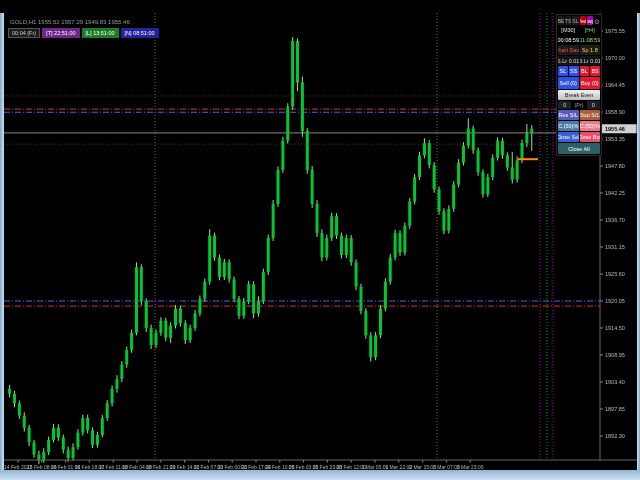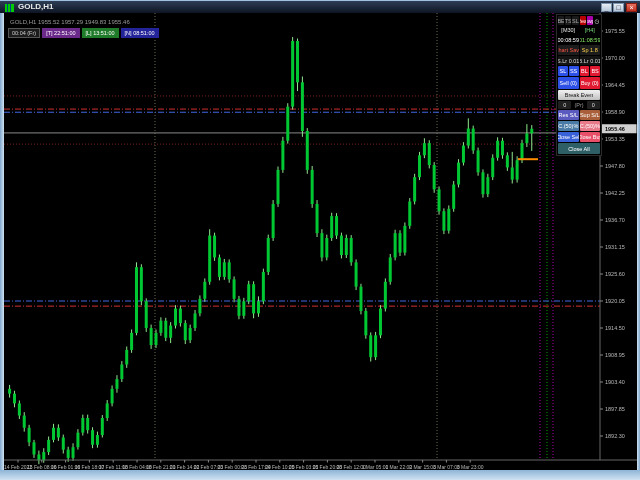--- a/index.html
+++ b/index.html
@@ -406,24 +406,17 @@
         <div class="prow" style="height: 10px;">
           <div class="pcell" style="background: rgb(58, 98, 216); color: rgb(255, 255, 255);">Close Sell</div>
           <div class="pcell" style="background: rgb(232, 80, 106); color: rgb(255, 255, 255);">Close Buy</div>
         </div>
         <div class="prow" style="height: 11px;">
           <div class="pcell" style="background: rgb(46, 95, 102); color: rgb(255, 255, 255);">Close All</div>
         </div>
       </div>
   </div>
 
-  <div id="titlebar">
-    <div id="title-icon"></div>
-    <div id="title-text">GOLD,H1</div>
-    <div class="winbtn" id="btn-min" style="right:28px">_</div>
-    <div class="winbtn" id="btn-max" style="right:16px">□</div>
-    <div class="winbtn" id="btn-close" style="right:3px">×</div>
-  </div>
   <div class="edge" id="edge-left"></div>
   <div class="edge" id="edge-right"></div>
   <div class="edge" id="edge-bottom"></div>
 
 </div>
 
 </body></html>

